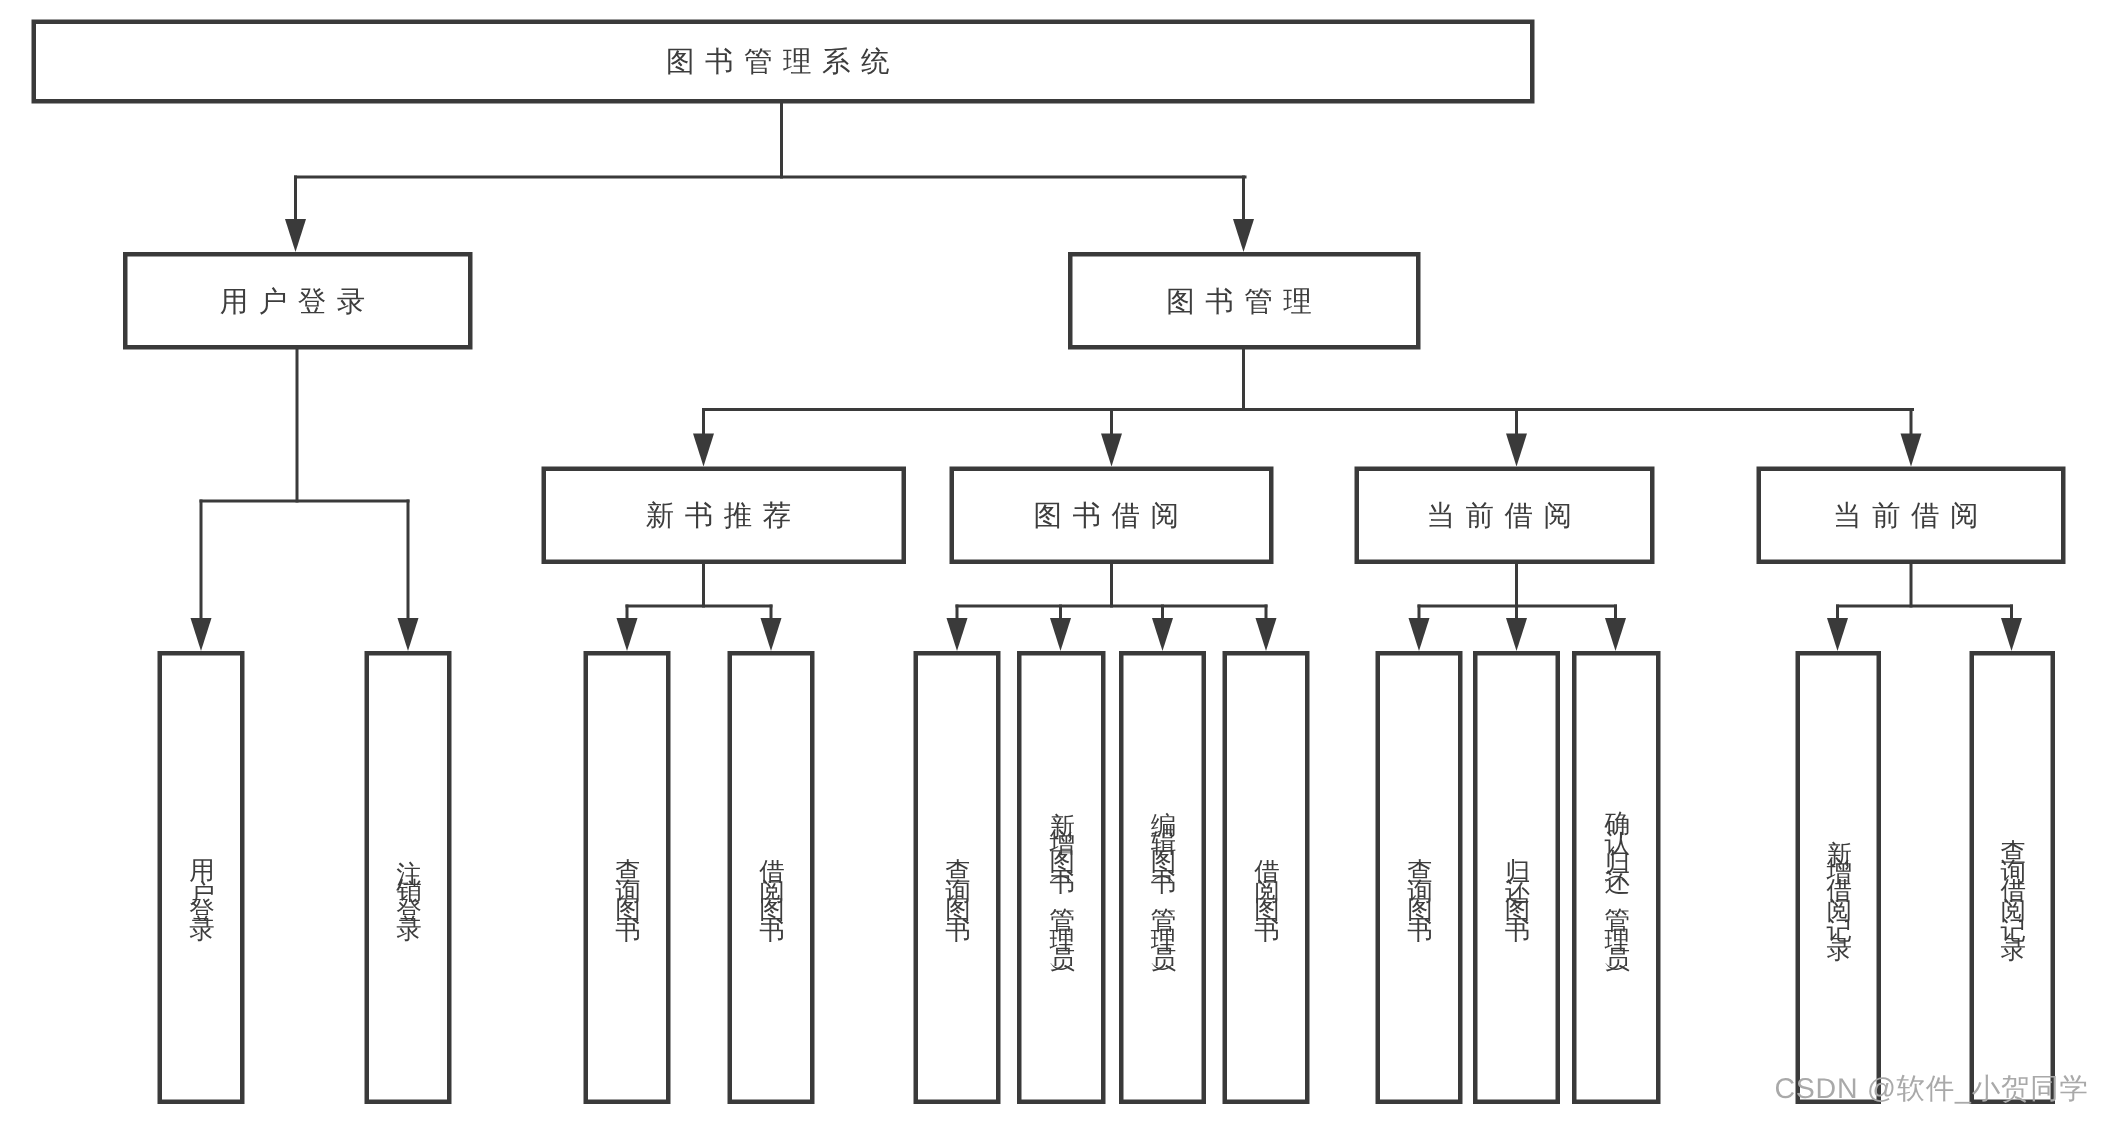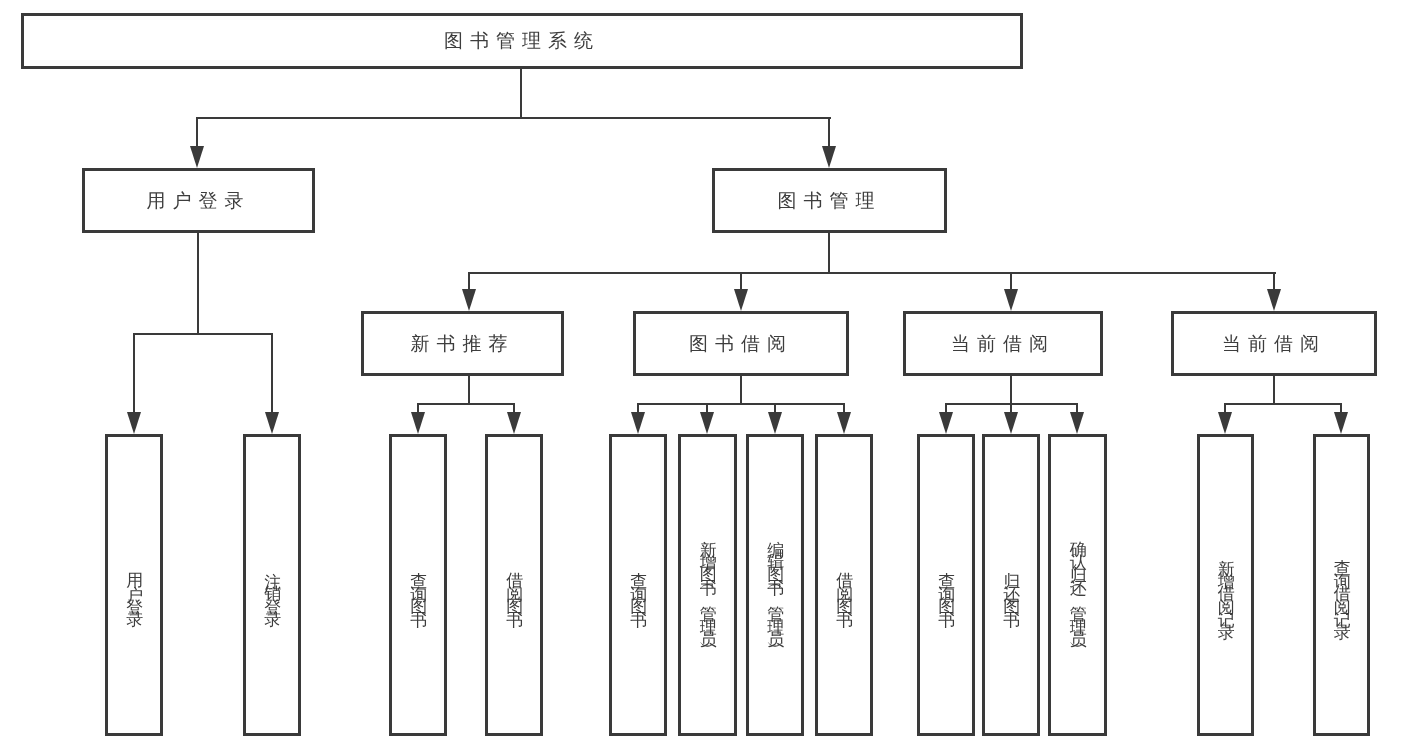--- a/index.html
+++ b/index.html
@@ -77,21 +77,21 @@
   <div class="ln" style="left:468px;top:272px;width:808px;height:2px;"></div>
   <div class="ln" style="left:468px;top:272px;width:2px;height:19px;"></div>
   <div class="arr" style="left:462px;top:289px;"></div>
   <div class="ln" style="left:740px;top:272px;width:2px;height:19px;"></div>
   <div class="arr" style="left:734px;top:289px;"></div>
   <div class="ln" style="left:1010px;top:272px;width:2px;height:19px;"></div>
   <div class="arr" style="left:1004px;top:289px;"></div>
   <div class="ln" style="left:1273px;top:272px;width:2px;height:19px;"></div>
   <div class="arr" style="left:1267px;top:289px;"></div>
 
-  <div class="hbox" style="left:361px;top:311px;width:203px;height:65px;">新书推荐</div>
+  <div class="hbox" style="left:361px;top:311px;width:243px;height:65px;">新书推荐</div>
   <div class="hbox" style="left:633px;top:311px;width:216px;height:65px;text-align:right;">图书借阅</div>
   <div class="hbox" style="left:903px;top:311px;width:200px;height:65px;">当前借阅</div>
   <div class="hbox" style="left:1171px;top:311px;width:206px;height:65px;">当前借阅</div>
 
   <div class="ln" style="left:468px;top:375px;width:2px;height:30px;"></div>
   <div class="ln" style="left:417px;top:403px;width:98px;height:2px;"></div>
   <div class="ln" style="left:417px;top:403px;width:2px;height:11px;"></div>
   <div class="arr" style="left:411px;top:412px;"></div>
   <div class="ln" style="left:513px;top:403px;width:2px;height:11px;"></div>
   <div class="arr" style="left:507px;top:412px;"></div>
@@ -160,14 +160,15 @@
     <span class="vtext">确认归还（管理员）</span>
   </div>
 
   <div class="vbox" style="left:1197px;width:57px;">
     <span class="vtext">新增借阅记录</span>
   </div>
   <div class="vbox" style="left:1313px;width:57px;">
     <span class="vtext">查询借阅记录</span>
   </div>
 
+  <div class="watermark">CSDN @软件_小贺同学</div>
 
 </div>
 
 </body></html>

